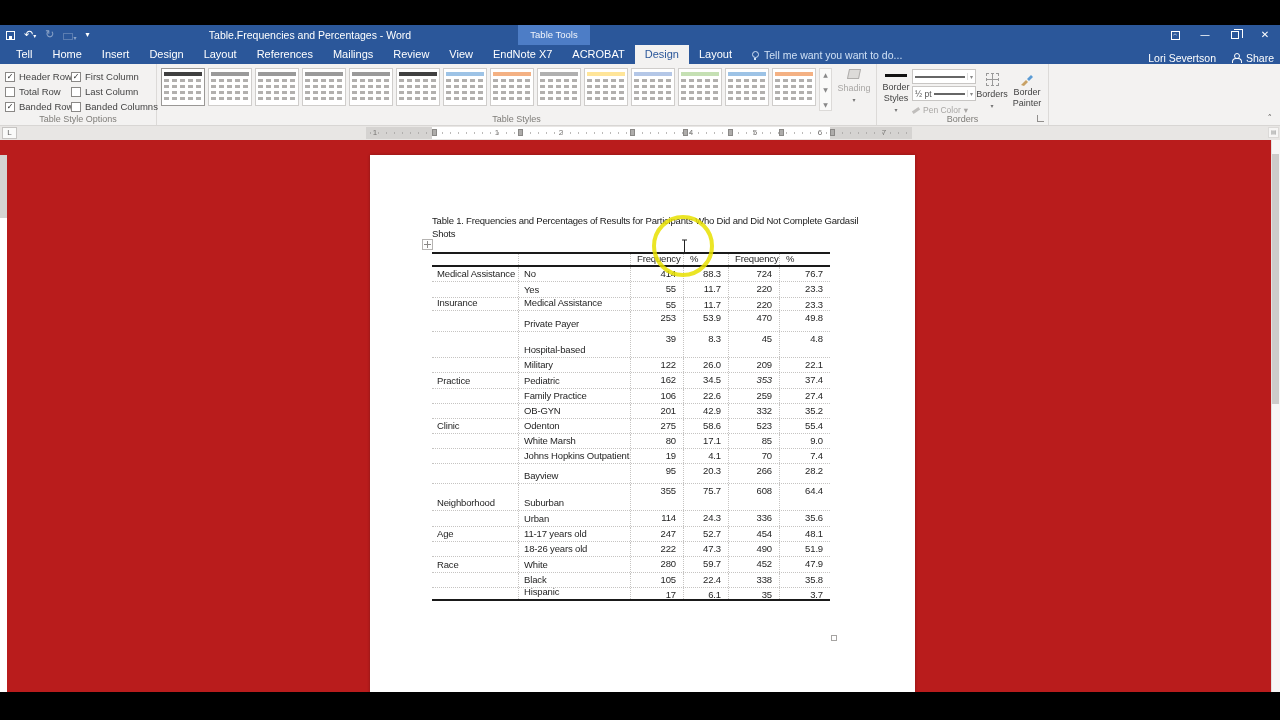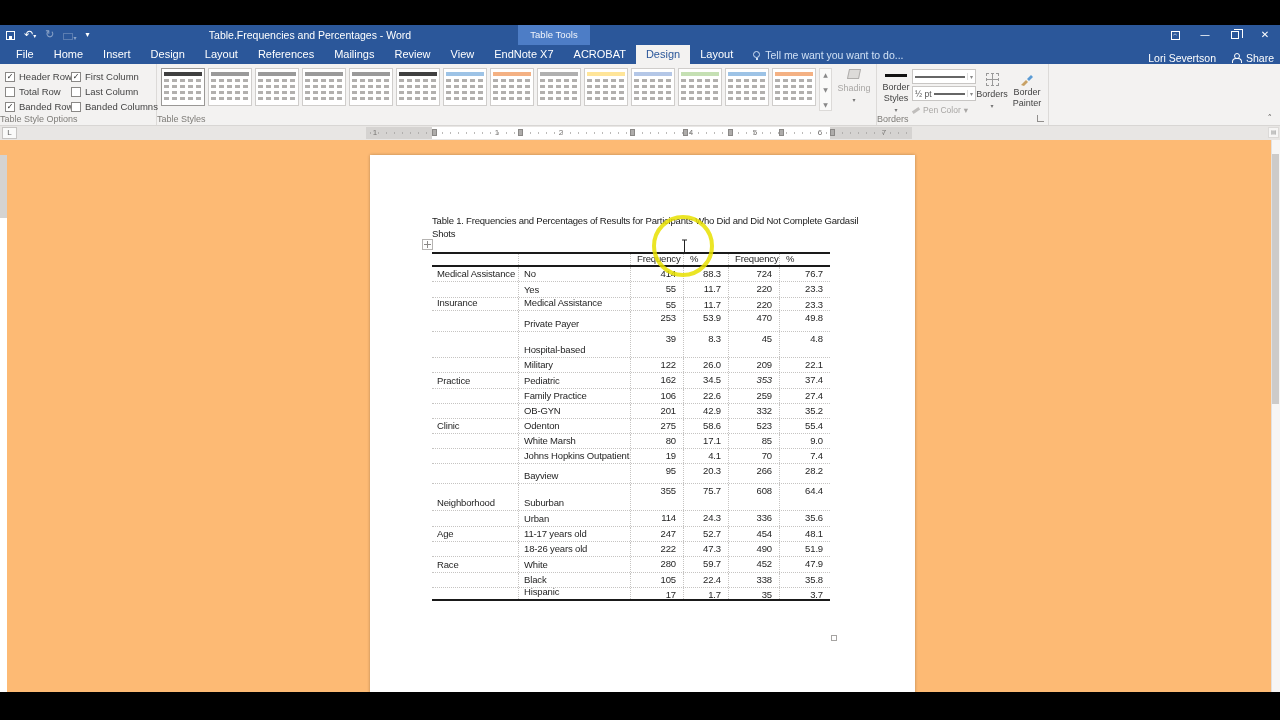--- a/index.html
+++ b/index.html
@@ -36,21 +36,21 @@
   .ic-bulb::after{content:"";position:absolute;left:1.5px;bottom:-3px;width:2px;height:2px;background:#cfe0f5;}
   .account{position:absolute;right:6px;top:0;height:19px;display:flex;align-items:flex-end;gap:16px;color:#fff;font-size:10.5px;}
   .share-wrap{display:flex;align-items:center;gap:5px;}
   .ic-person{width:9px;height:10px;position:relative;display:inline-block;}
   .ic-person::before{content:"";position:absolute;left:2px;top:0;width:4px;height:4px;border:1px solid #fff;border-radius:50%;}
   .ic-person::after{content:"";position:absolute;left:0;bottom:0;width:8px;height:4px;border:1px solid #fff;border-bottom:none;border-radius:4px 4px 0 0;}
 
   
   .ribbon{position:absolute;top:64px;left:0;right:0;height:62px;background:#f3f2f1;border-bottom:1px solid #d8d6d4;display:flex;}
   .rgroup{position:relative;height:100%;border-right:1px solid #dcdad8;}
-  .rglabel{position:absolute;bottom:1px;left:0;right:0;text-align:left;font-size:9px;color:#7e7c78;white-space:nowrap;}
+  .rglabel{position:absolute;bottom:1px;left:0;right:0;text-align:center;font-size:9px;color:#7e7c78;white-space:nowrap;}
   .g-opts{width:157px;}
   .opt-grid{display:grid;grid-auto-flow:column;grid-template-rows:repeat(3,15px);grid-template-columns:66px 88px;padding:5px 0 0 5px;}
   .opt{display:flex;align-items:center;gap:4px;white-space:nowrap;font-size:9.5px;color:#444;}
   .cb{width:10px;height:10px;border:1px solid #8a8886;background:#fff;font-family:"DejaVu Sans",sans-serif;font-size:8px;line-height:8px;text-align:center;color:#201f1e;flex:0 0 auto;}
   .g-styles{width:720px;display:flex;}
   .gallery{display:flex;gap:3px;padding:4px 0 0 4px;}
   .thumb{width:44px;height:38px;background:#fff;border:1px solid #cfcdcb;padding:3px 2px 2px 2px;}
   .th-head{height:4px;margin-bottom:3px;}
   .th-row{height:3px;margin-bottom:3px;background-image:repeating-linear-gradient(90deg,#b2b0ae 0 5px,transparent 5px 8px);}
   .thumb.plain{border-color:#9a9896;}
@@ -81,21 +81,21 @@
   .rulerrow{position:absolute;top:126px;left:0;right:0;height:14px;background:#e8e6e4;}
   .tabsel{position:absolute;left:2px;top:1px;width:15px;height:12px;background:#fafaf9;border:1px solid #c6c4c2;color:#666;font-size:8px;line-height:10px;text-align:center;}
   .hruler{position:absolute;left:366px;top:1px;width:546px;height:12px;background:#d5d3d1;}
   .hruler .active-seg{position:absolute;left:66px;width:398px;top:0;bottom:0;background:#fff;}
   .hruler::after{content:"";position:absolute;left:4px;right:4px;top:5px;height:2px;background-image:repeating-linear-gradient(90deg,#a5a3a1 0 1px,transparent 1px 8px);opacity:.75;}
   .rnum{position:absolute;top:0;font-size:8px;color:#767472;line-height:12px;transform:translateX(-50%);z-index:2;}
   .rmark{position:absolute;top:2px;width:5px;height:7px;background:#aeacaa;border:1px solid #8a8886;z-index:3;}
   .ruler-toggle{position:absolute;right:1px;top:1px;width:11px;height:11px;background:#f7f6f5;border:1px solid #dcdad8;font-size:6px;color:#999;text-align:center;line-height:9px;}
 
   
-  .docarea{position:absolute;top:140px;left:0;right:0;bottom:28px;background:#fdba74;overflow:hidden;}
+  .docarea{position:absolute;top:140px;left:0;right:0;bottom:28px;background:#b91c1c;overflow:hidden;}
   .vruler{position:absolute;left:0;top:0;width:8px;bottom:0;}
   .vruler .vseg-margin{position:absolute;left:0;top:15px;width:7px;height:63px;background:#d5d3d1;}
   .vruler .vseg-text{position:absolute;left:0;top:78px;width:7px;bottom:0;background:#fff;}
   .page{position:absolute;left:370px;top:15px;width:545px;height:620px;background:#fff;box-shadow:0 0 3px rgba(0,0,0,.28);}
   .doc-title{position:absolute;left:62px;font-size:9.5px;letter-spacing:-0.2px;color:#202020;white-space:nowrap;}
   .doc-title.l1{top:60px;} .doc-title.l2{top:73px;}
   .movehandle{position:absolute;left:52px;top:84px;width:11px;height:11px;border:1px solid #b5b3b1;background:
      linear-gradient(#8a8886,#8a8886) 50% 50%/7px 1px no-repeat,
      linear-gradient(#8a8886,#8a8886) 50% 50%/1px 7px no-repeat,#fdfdfd;}
   .resizehandle{position:absolute;left:461px;top:480px;width:6px;height:6px;border:1px solid #a6a4a2;background:#fff;}
@@ -144,21 +144,21 @@
     <span class="wc">—</span>
     <span class="wc">
         <span class="ic-restore"></span>
       </span>
     <span class="wc">✕</span>
   </div>
 </div>
 
 <div class="tabrow">
   <div id="main-tabs">
-      <div class="rtab">File</div>
+      <div class="rtab">Tell</div>
       <div class="rtab">Home</div>
       <div class="rtab">Insert</div>
       <div class="rtab">Design</div>
       <div class="rtab">Layout</div>
       <div class="rtab">References</div>
       <div class="rtab">Mailings</div>
       <div class="rtab">Review</div>
       <div class="rtab">View</div>
       <div class="rtab">EndNote X7</div>
       <div class="rtab">ACROBAT</div>
@@ -553,21 +553,21 @@
           <div class="tc c2 lbl vline">Black</div>
           <div class="tc num vline" style="width: 53px;">105</div>
           <div class="tc num vline" style="width: 45px;">22.4</div>
           <div class="tc num vline" style="width: 51px;">338</div>
           <div class="tc num vline" style="width: 51px;">35.8</div>
         </div>
         <div class="t-row" style="height: 13px;">
           <div class="tc c1 cat"></div>
           <div class="tc c2 lbl vline">Hispanic</div>
           <div class="tc num vline" style="width: 53px;">17</div>
-          <div class="tc num vline" style="width: 45px;">1.7</div>
+          <div class="tc num vline" style="width: 45px;">6.1</div>
           <div class="tc num vline" style="width: 51px;">35</div>
           <div class="tc num vline" style="width: 51px;">3.7</div>
         </div>
       </div>
     <div class="resizehandle"></div>
   </div>
   <div class="hl-circle"></div>
   <svg class="ibeam" width="11" height="16">
     <path d="M3 1 h5 M5.5 1 v13 M3 14 h5" stroke="#222" stroke-width="1" fill="none"></path>
   </svg>

